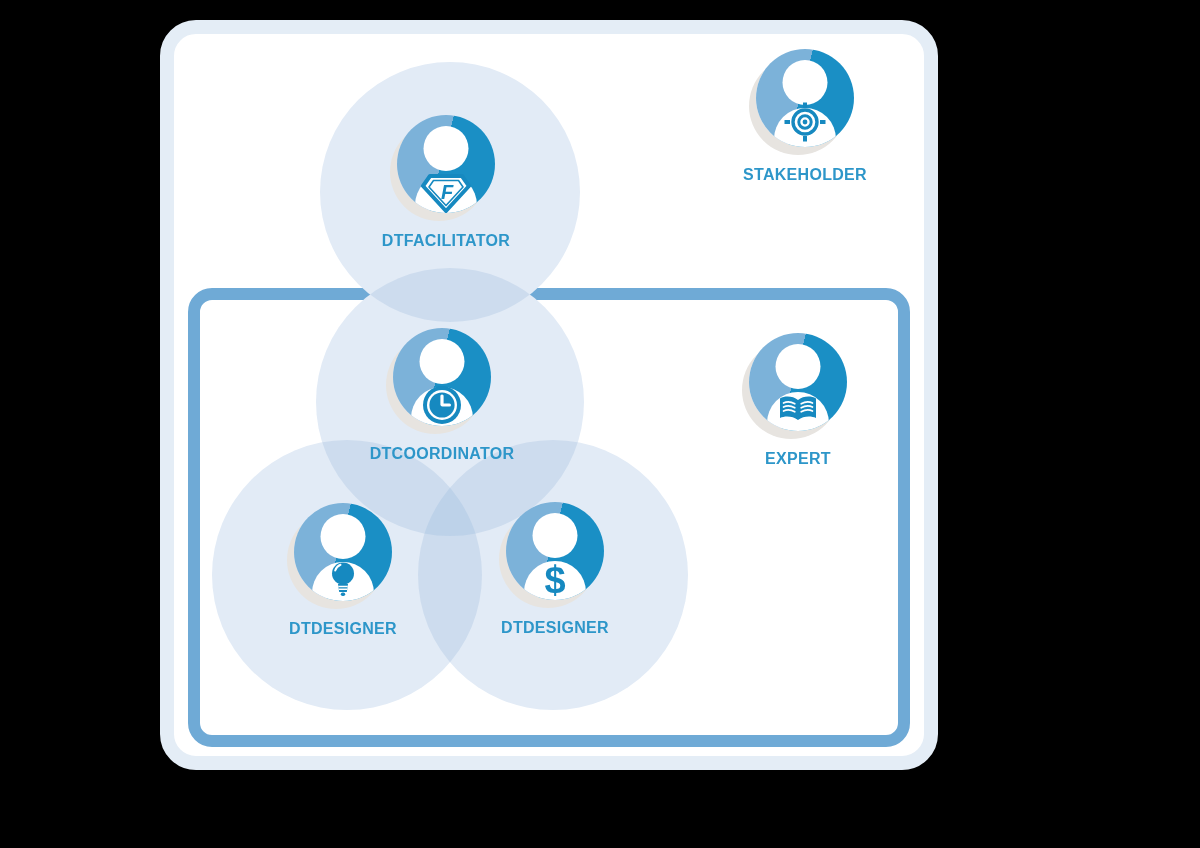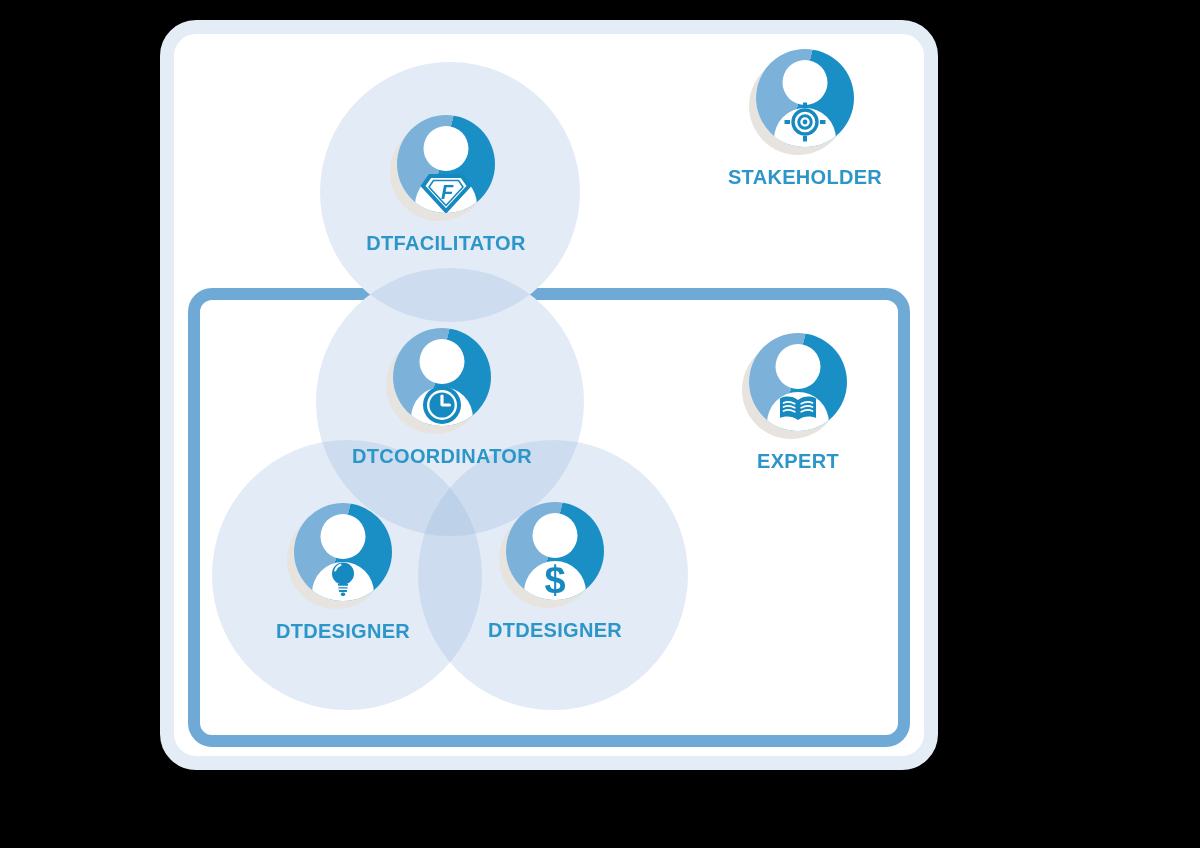--- a/index.html
+++ b/index.html
@@ -44,21 +44,21 @@
     position:absolute; left:50%; top:59px; transform:translateX(-50%);
     width:62px; height:45px; background:#fff;
     border-radius:31px 31px 0 0;
   }
   .emblem {
     position:absolute; left:50%; transform:translateX(-50%);
   }
   .role-label {
     position:absolute; top:117px; left:50%; transform:translateX(-50%);
     white-space:nowrap;
-    font-size:20px; font-weight:bold; letter-spacing:0.3px;
+    font-size:16px; font-weight:bold; letter-spacing:0.3px;
     color:var(--label,#2d96c9);
   }
   .role-dtfacilitator { left:397px; top:115px; }
   .role-stakeholder   { left:756px; top:49px;  }
   .role-dtcoordinator { left:393px; top:328px;text-align:center; }
   .role-expert        { left:749px; top:333px; }
   .role-dtdesigner    { left:294px; top:503px; }
   .role-dtsponsor     { left:506px; top:502px; }
 </style>
 </head>

